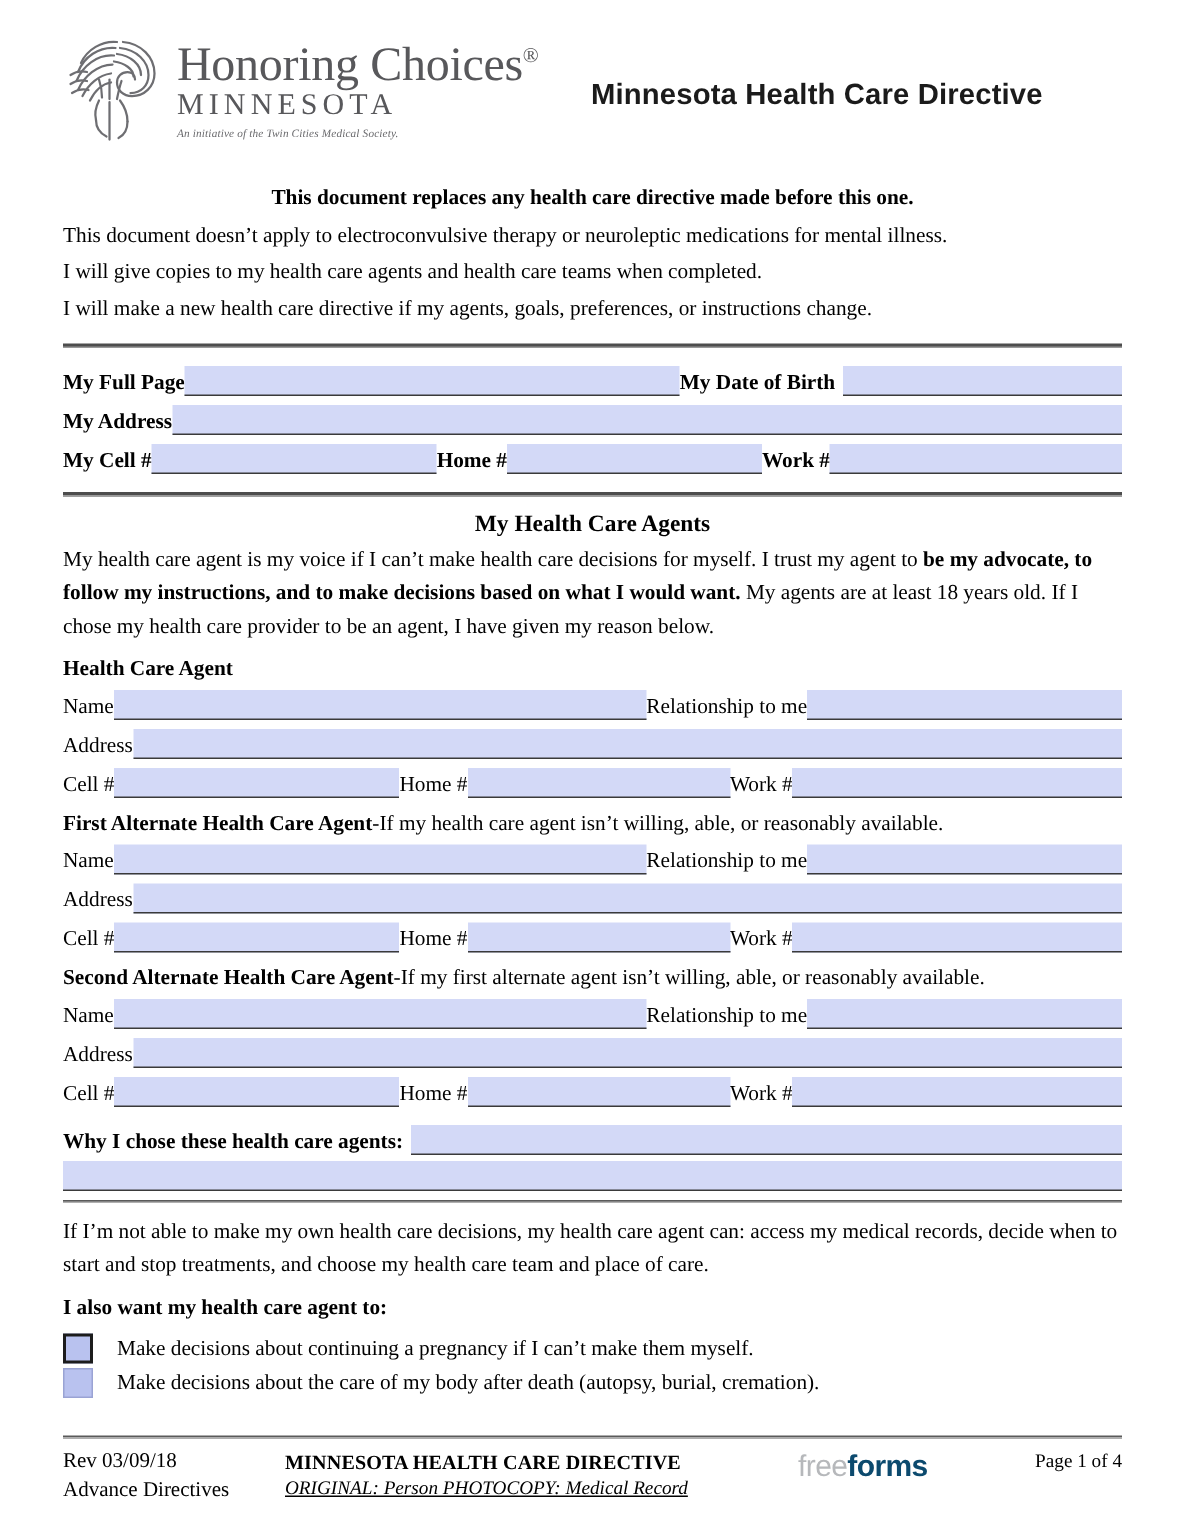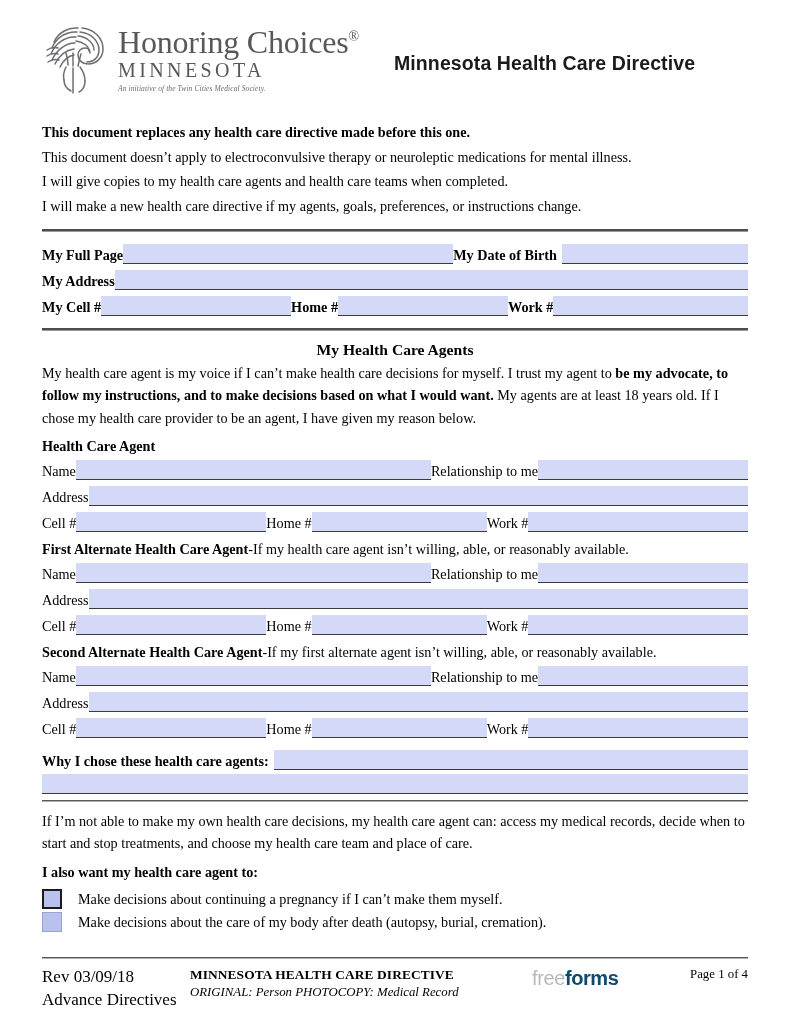--- a/index.html
+++ b/index.html
@@ -72,21 +72,21 @@
     white-space: nowrap;
   }
 
   
   .intro { margin-top: 22px; }
   .intro p {
     margin: 0 0 3px 0;
     font-size: 14.2px;
     line-height: 1.52;
   }
-  .intro p.b { font-weight: bold; }
+  .intro p.b { font-weight: bold; text-align: center; }
 
   
   .rule {
     height: 3px;
     background: #4d4d4d;
     border-bottom: 1px solid #9a9a9a;
     margin: 12px 0 10px 0;
   }
   .rule.thin {
     height: 2px;
@@ -181,28 +181,28 @@
   }
   .footer {
     position: absolute;
     left: 42px;
     right: 42px;
     top: 966px;
     height: 44px;
   }
   .f-left {
     position: absolute; left: 0; top: 0;
-    font-size: 17px; line-height: 1.35;
+    font-size: 14px; line-height: 1.35;
   }
   .f-mid {
     position: absolute; left: 148px; top: 0;
     line-height: 1.35;
   }
   .f-mid .m1 { font-weight: bold; font-size: 13.4px; letter-spacing: 0.1px; }
-  .f-mid .m2 { font-style: italic; font-size: 12.8px; }
+  .f-mid .m2 { font-style: italic; font-size: 12.8px; text-decoration: underline; }
   .f-logo {
     position: absolute; left: 490px; top: 1px;
     font-family: "Liberation Sans", sans-serif;
     font-size: 20px;
     letter-spacing: -0.4px;
   }
   .f-logo .free { color: #b6b8bb; font-weight: normal; }
   .f-logo .forms { color: #0c4a6e; font-weight: bold; }
   .f-right {
     position: absolute; right: 0; top: 1px;

